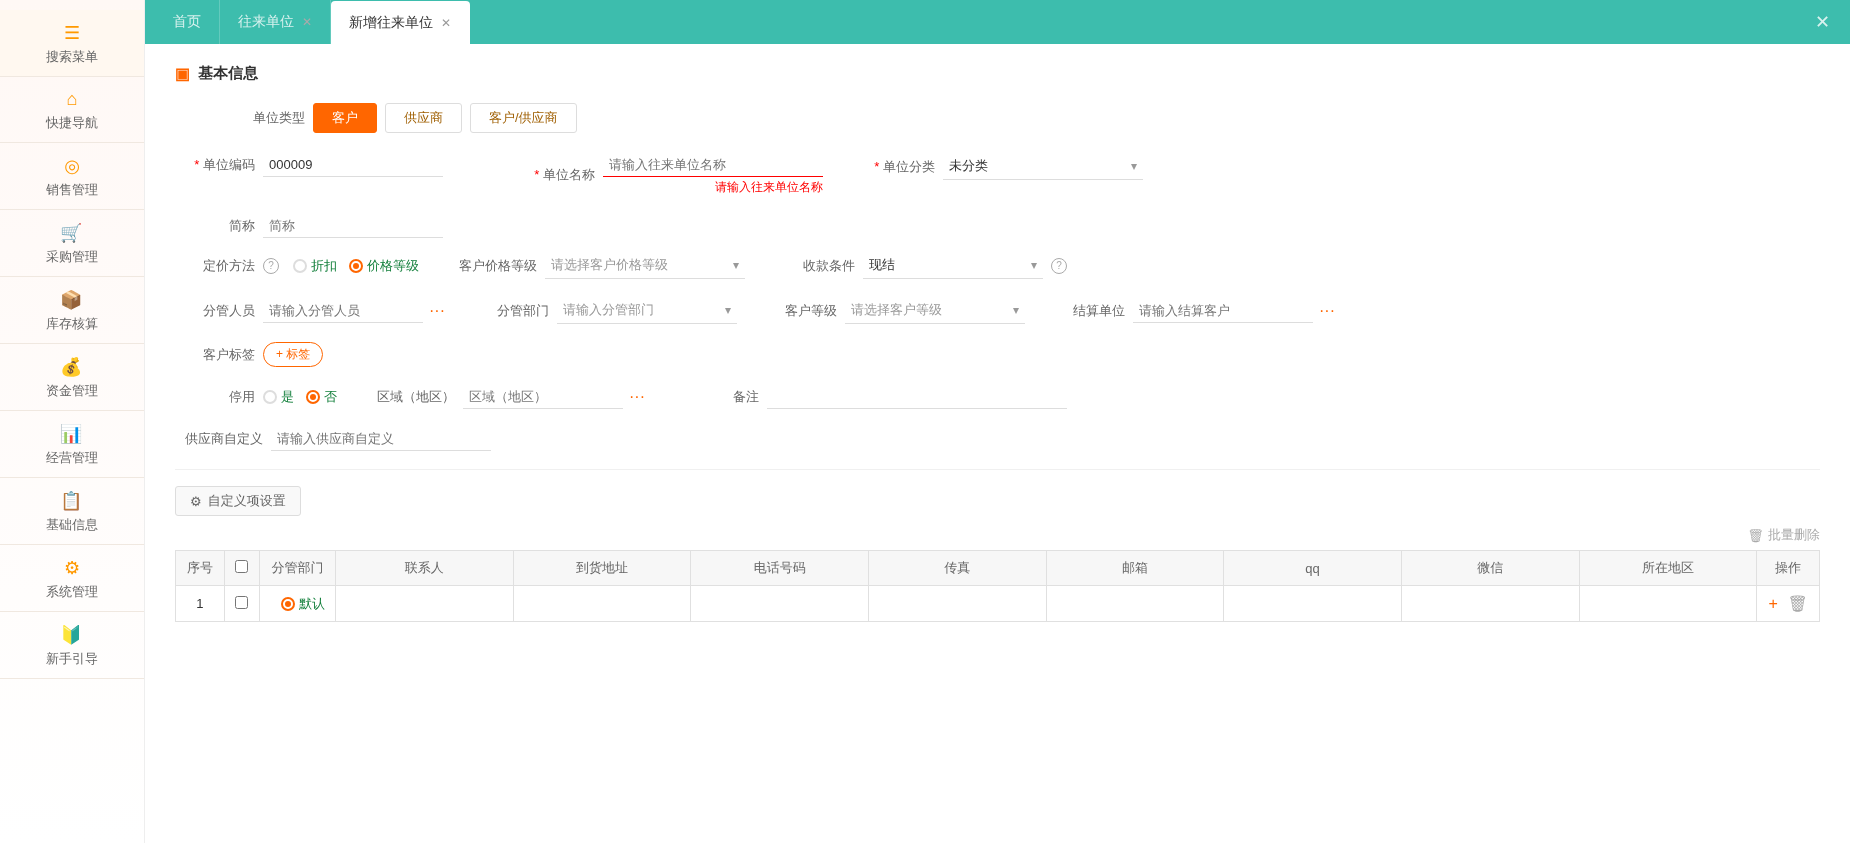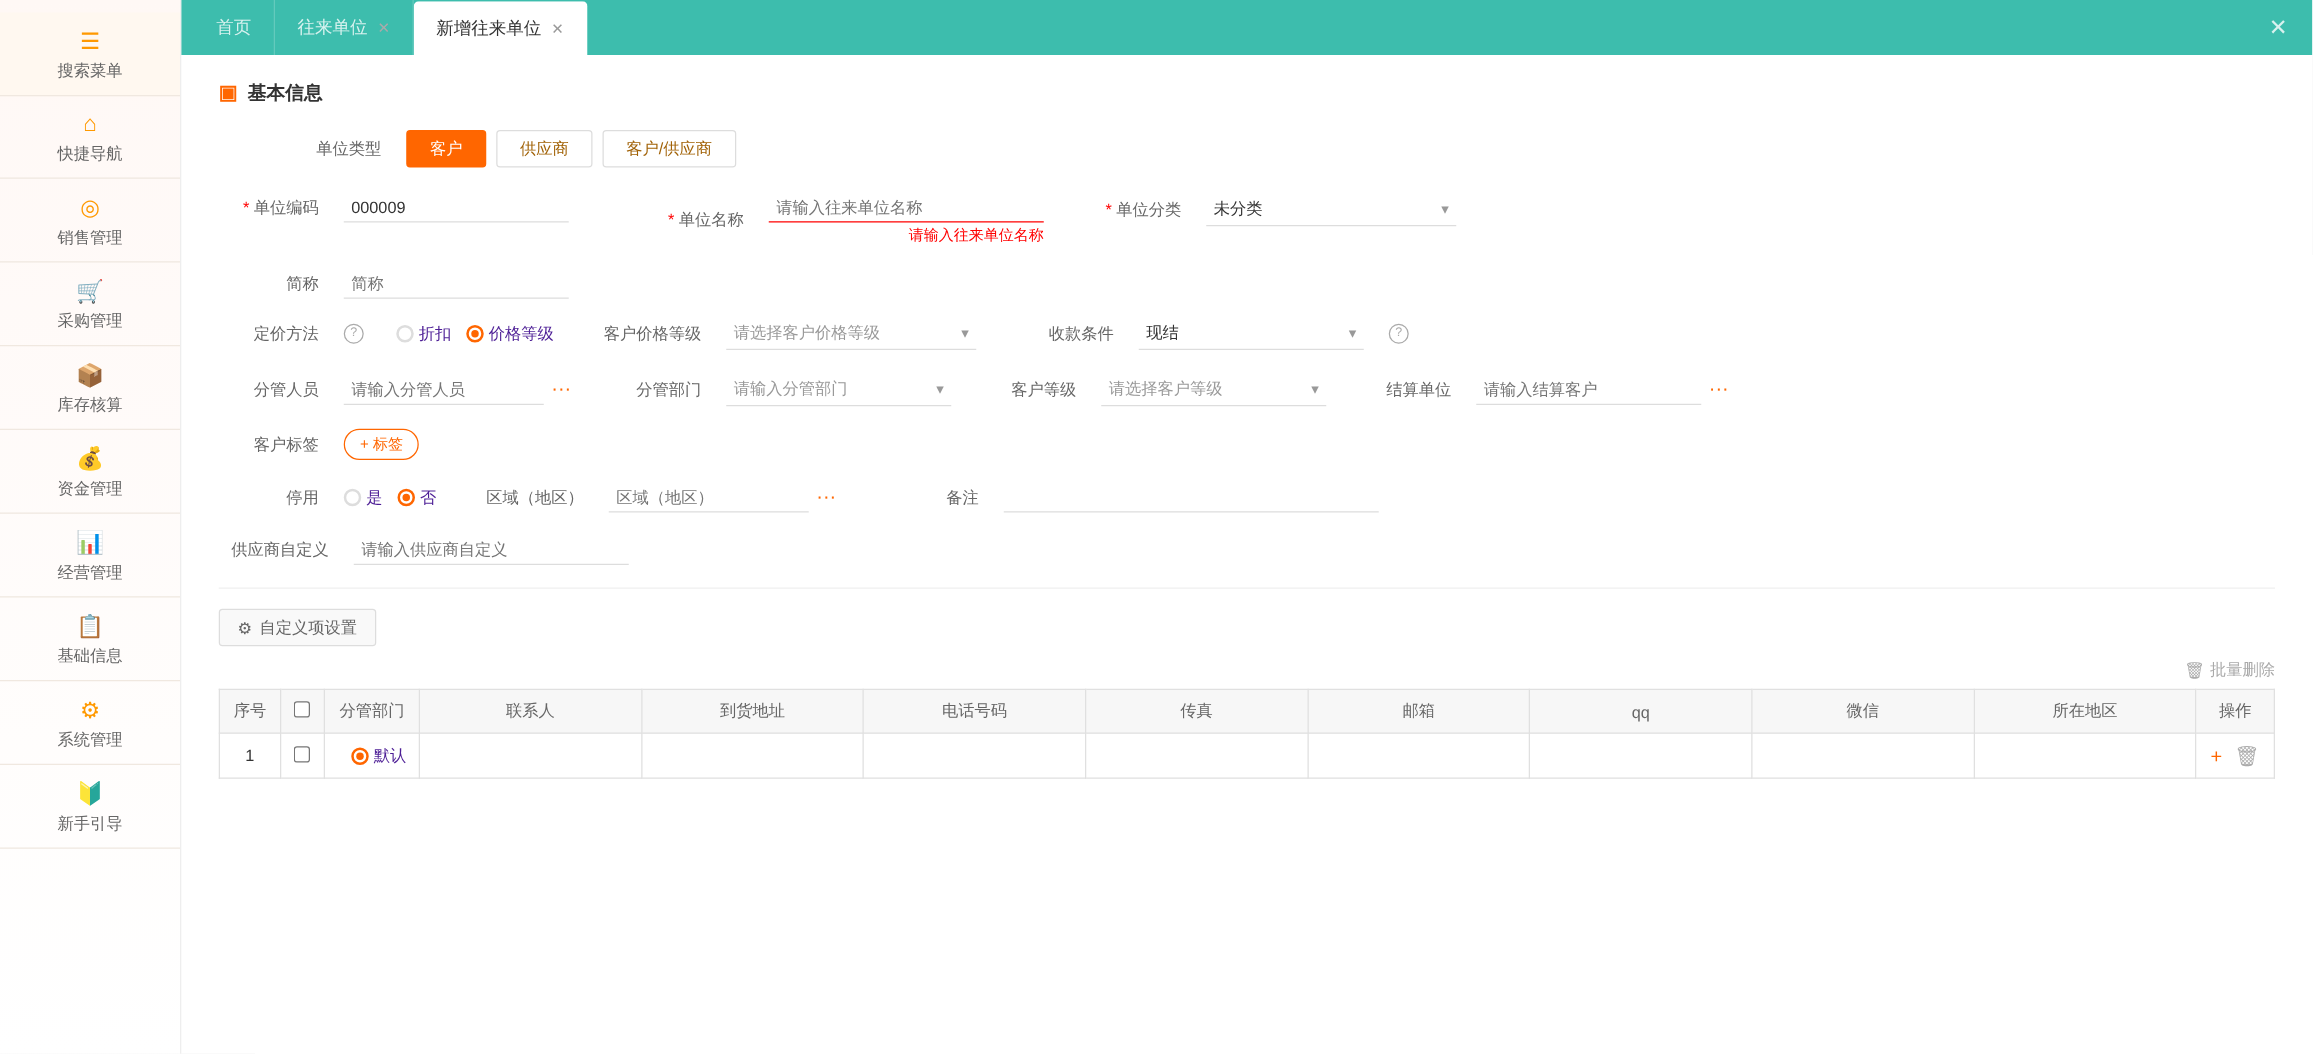--- a/index.html
+++ b/index.html
@@ -97,21 +97,21 @@
       display: flex;
       align-items: flex-start;
       margin-bottom: 18px;
       gap: 0;
     }
     .form-group {
       display: flex;
       align-items: center;
       flex: 1;
       min-width: 0;
-      gap: 20px;
+      gap: 8px;
     }
     .form-label {
       white-space: nowrap;
       font-size: 13px;
       color: #666;
       min-width: 70px;
       text-align: right;
     }
     .form-label.required::before {
       content: '* ';
@@ -162,21 +162,21 @@
       color: #a16207;
     }
     .unit-btn.active {
       background: #f60;
       color: #fff;
       border-color: #f60;
     }
 
     
     .radio-group { display: flex; align-items: center; gap: 12px; }
-    .radio-item { display: flex; align-items: center; gap: 4px; cursor: pointer; font-size: 13px; color: #4c1d95; }
+    .radio-item { display: flex; align-items: center; gap: 4px; cursor: pointer; font-size: 13px; color: #15803d; }
     .radio-circle {
       width: 14px; height: 14px;
       border-radius: 50%;
       border: 2px solid #ddd;
       display: flex; align-items: center; justify-content: center;
     }
     .radio-circle.checked { border-color: #f60; }
     .radio-circle.checked::after {
       content: '';
       width: 6px; height: 6px;

